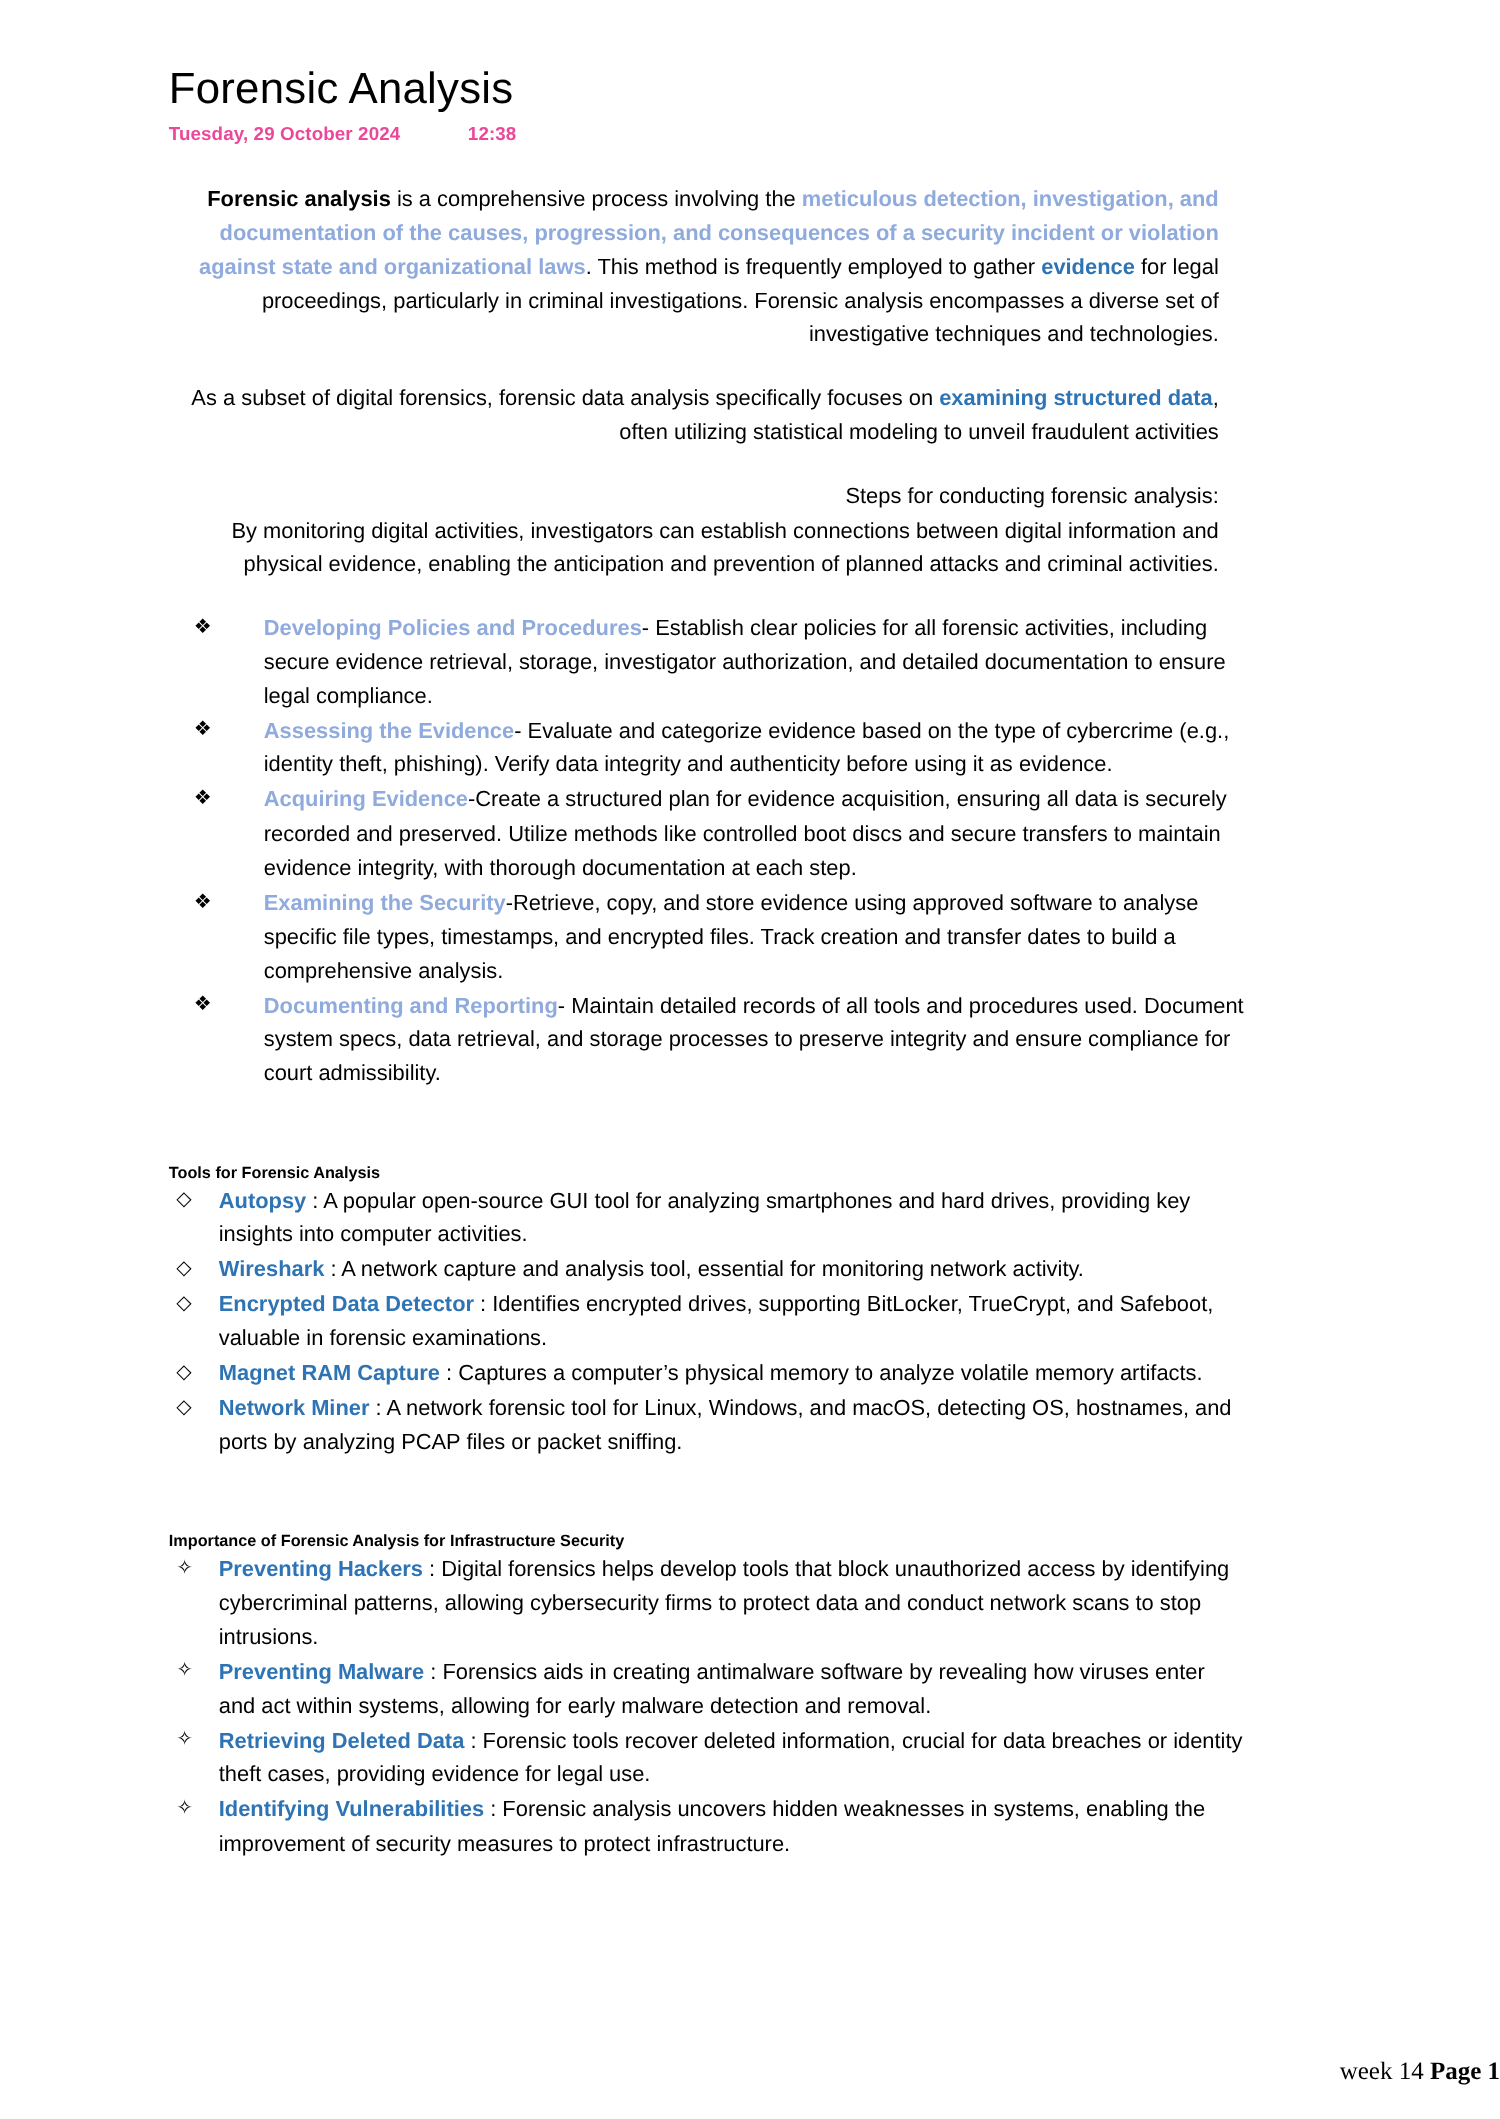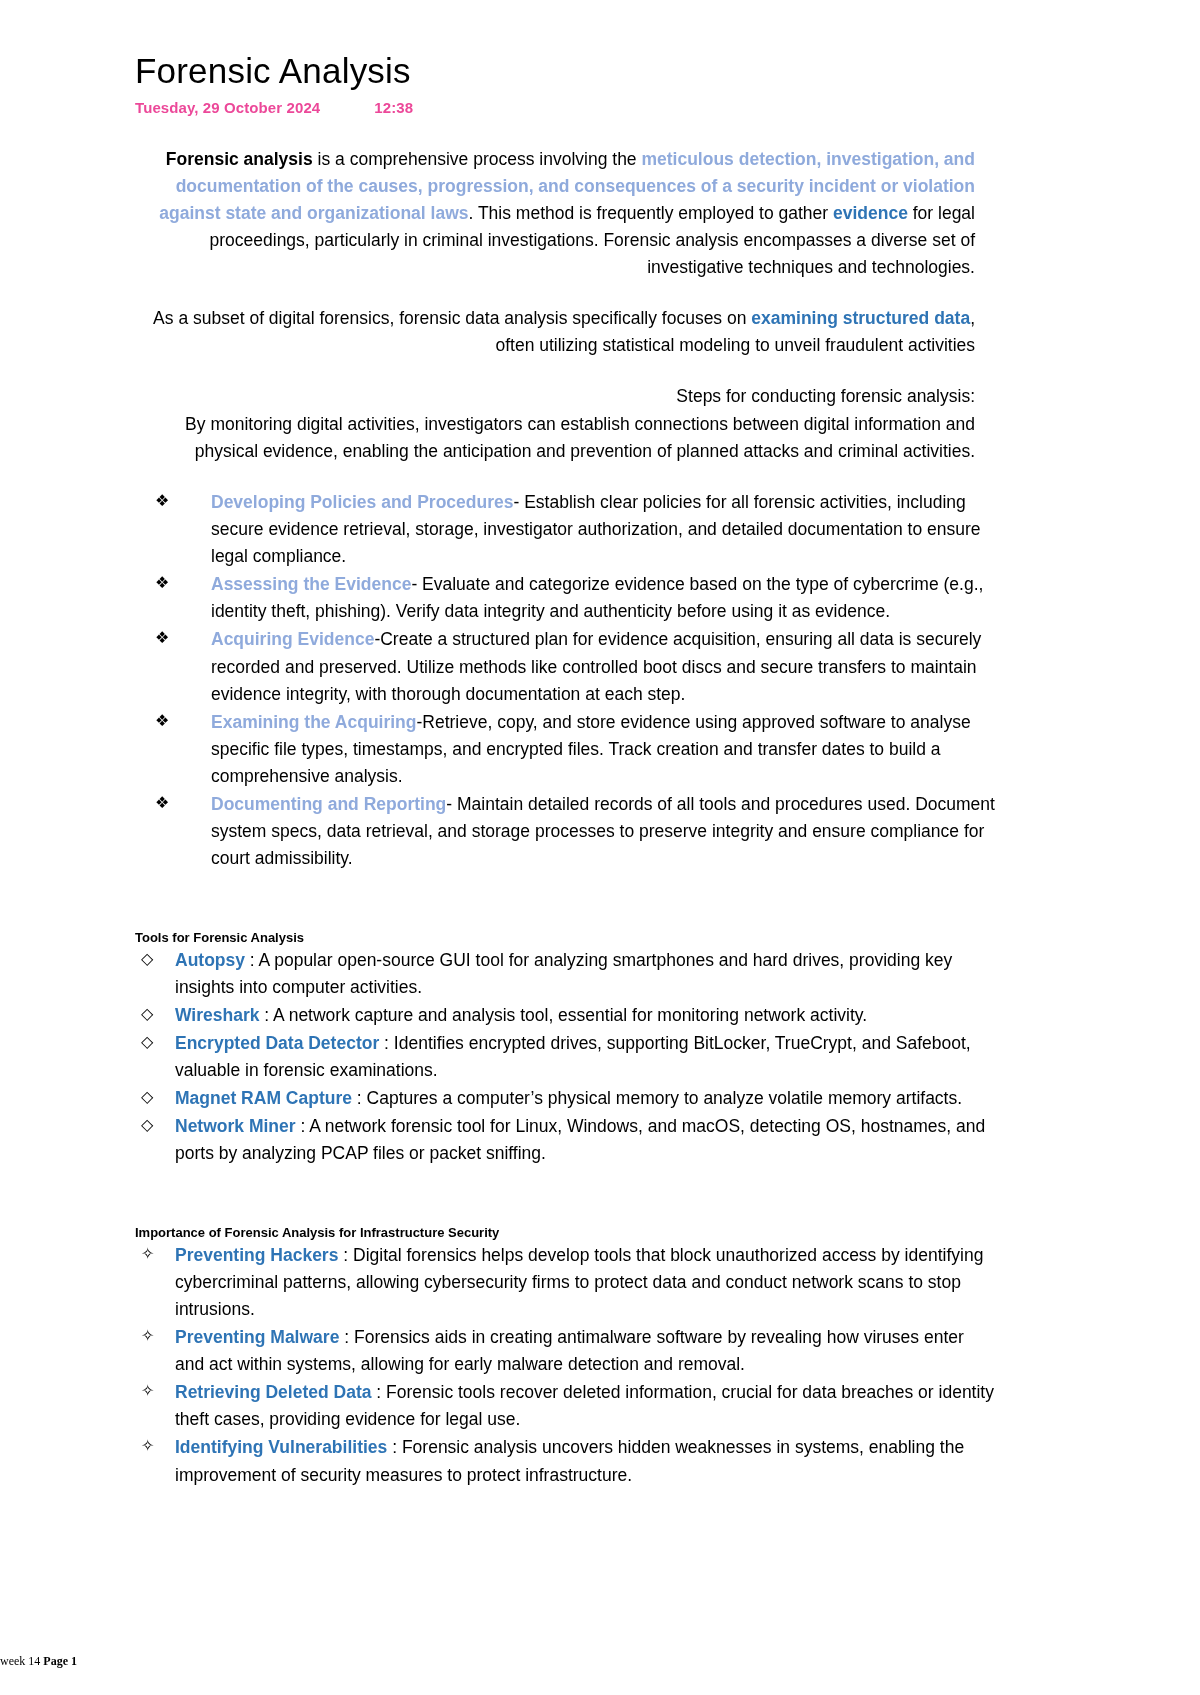--- a/index.html
+++ b/index.html
@@ -100,23 +100,23 @@
     margin: 0 0 2px 0;
   }
   .spacer-lg { height: 56px; }
 
   
   .footer {
     position: absolute;
     left: 0;
     right: 0;
     bottom: 26px;
-    text-align: left;
+    text-align: right;
     font-family: "Liberation Serif", serif;
-    font-size: 12px;
+    font-size: 20px;
     color: #000;
   }
   .footer .pg { font-weight: bold; }
 </style>
 </head>
 <body>
 
 <div class="page">
 
   <h1 class="doc-title">Forensic Analysis</h1>
@@ -144,21 +144,21 @@
     <li>
       <span class="bullet">❖</span>
       <span class="lt-blue">Assessing the Evidence</span><span>- Evaluate and categorize evidence based on the type of cybercrime (e.g., identity theft, phishing). Verify data integrity and authenticity before using it as evidence.</span>
     </li>
     <li>
       <span class="bullet">❖</span>
       <span class="lt-blue"> Acquiring Evidence</span><span>-Create a structured plan for evidence acquisition, ensuring all data is securely recorded and preserved. Utilize methods like controlled boot discs and secure transfers to maintain evidence integrity, with thorough documentation at each step.</span>
     </li>
     <li>
       <span class="bullet">❖</span>
-      <span class="lt-blue"> Examining the Acquiring</span><span>-Retrieve, copy, and store evidence using approved software to analyse specific file types, timestamps, and encrypted files. Track creation and transfer dates to build a comprehensive analysis.</span>
+      <span class="lt-blue"> Examining the Security</span><span>-Retrieve, copy, and store evidence using approved software to analyse specific file types, timestamps, and encrypted files. Track creation and transfer dates to build a comprehensive analysis.</span>
     </li>
     <li>
       <span class="bullet">❖</span>
       <span class="lt-blue"> Documenting and Reporting</span><span>- Maintain detailed records of all tools and procedures used. Document system specs, data retrieval, and storage processes to preserve integrity and ensure compliance for court admissibility.</span>
     </li>
   </ul>
 
   <div class="spacer-lg"></div>
 
   <div class="sec-head">Tools for Forensic Analysis</div>

